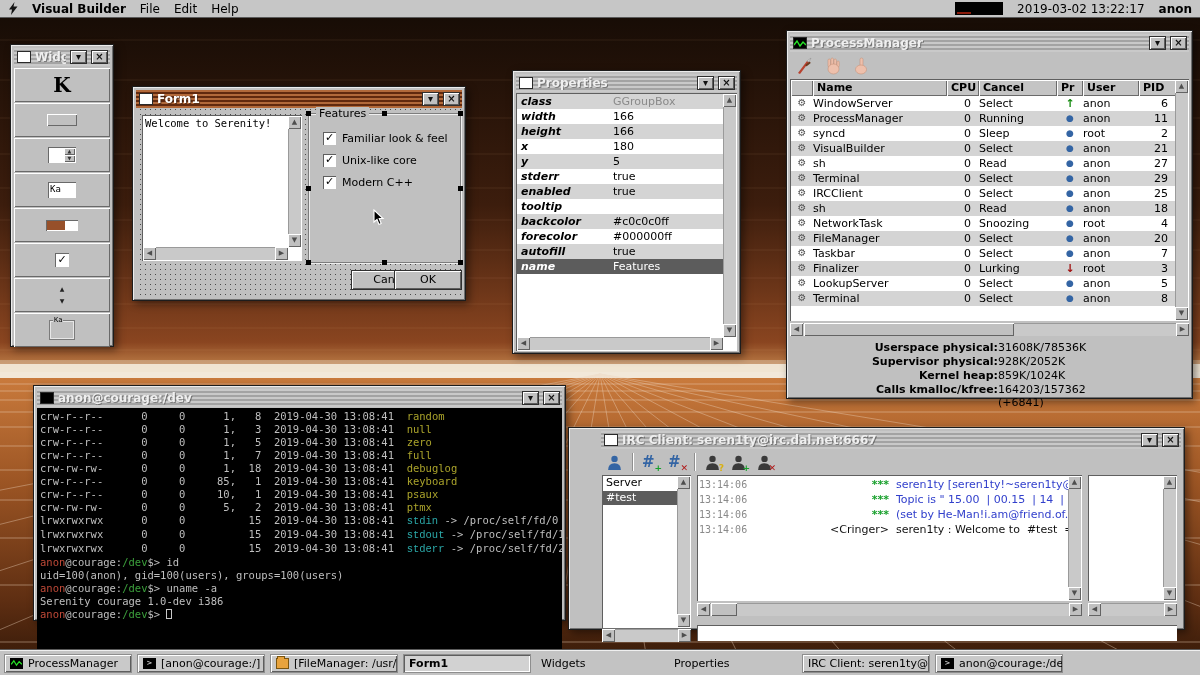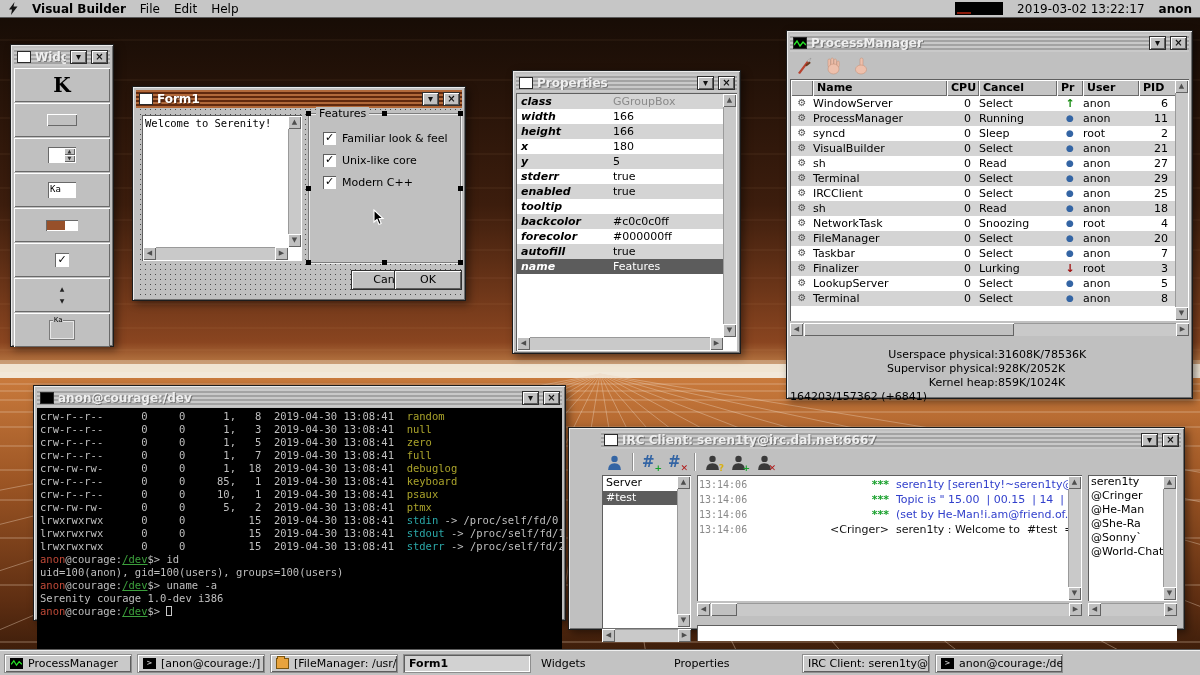--- a/index.html
+++ b/index.html
@@ -110,29 +110,29 @@
   .pm-row { display:grid; grid-template-columns:22px 134px 32px 78px 26px 56px 37px; height:15px; line-height:15px; font-size:11px; }
   .pm-row:nth-child(even) { background:#d4d4d4; }
   .pm-row .gear { text-align:center; font-size:10px; color:#555; line-height:14px; }
   .pm-row .num { text-align:right; padding-right:8px; }
   .pm-row .pr { text-align:center; font-weight:bold; }
   .pr-up { color:var(--pr_up_green); } .pr-down { color:var(--pr_down_red); }
   .pr-dot { color:var(--pr_dot_blue); font-size:9px; }
   #pm-table .vsb { right:1px; top:1px; bottom:1px; }
   #pm-hsb { position:relative; margin-top:2px; }
   #pm-stats { margin-top:3px; height:72px; display:grid; grid-template-columns:208px 118px 1fr; align-content:center; row-gap:1px; font-size:11px; }
-  #pm-stats .sl { font-weight:normal; text-align:right; }
+  #pm-stats .sl { font-weight:bold; text-align:right; }
   #pm-stats .sv { text-align:left; }
 
   
   #win-term { left:33px; top:385px; width:533px; height:236px; }
   #term-body { height:271px; background:#000; padding:2px 3px; font-family:"DejaVu Sans Mono",monospace;
                font-size:10.5px; line-height:13px; white-space:pre; color:var(--term_fg); }
-  .t-yl { color:var(--terminal_yellow); } .t-cy { color:var(--terminal_cyan); }
-  .t-rd { color:var(--terminal_red); }   .t-gr { color:var(--terminal_green);text-decoration:underline; }
+  .t-yl { color:var(--terminal_yellow); } .t-cy { color:var(--terminal_cyan);font-family:Liberation Mono, monospace; }
+  .t-rd { color:var(--terminal_red); }   .t-gr { color:var(--terminal_green); }
   .t-cursor { display:inline-block; width:6px; height:10px; border:1px solid #c8c8c8; vertical-align:-1px; }
 
   
   #win-irc { left:568px; top:427px; width:617px; height:203px; z-index:3;padding-left:32px; }
   #irc-toolbar { height:24px; display:flex; align-items:center; gap:9px; padding:0 5px; }
   .irc-tool { width:17px; height:17px; position:relative; }
   .irc-tool .badge { position:absolute; right:-3px; bottom:-2px; font-size:9px; font-weight:bold; line-height:9px; }
   .irc-tool .hash { font-size:15px; font-weight:bold; color:#3465a4; line-height:17px; }
   .tool-sep { width:1px; height:18px; background:#8f8f8f; box-shadow:1px 0 0 #fff; }
   #irc-main { position:relative; height:169px; }
@@ -617,20 +617,21 @@
   <div id="pm-stats">
       <span class="sl">Userspace physical:</span>
       <span class="sv">31608K/78536K</span>
       <span></span>
       <span class="sl">Supervisor physical:</span>
       <span class="sv">928K/2052K</span>
       <span></span>
       <span class="sl">Kernel heap:</span>
       <span class="sv">859K/1024K</span>
       <span></span>
+      <span class="sl">Calls kmalloc/kfree:</span>
       <span class="sv">164203/157362 (+6841)</span>
       <span></span>
     </div>
 </div>
 
 <div class="window" id="win-term">
   <div class="titlebar inactive">
     <span class="win-ico dark"></span>
     <span class="win-title">anon@courage:/dev</span>
     <span class="tb-btn">▾</span>
@@ -710,28 +711,20 @@
         <div class="sb-btn">▲</div>
         <div class="sb-btn bottom">▼</div>
       </div>
     </div>
     <div class="hsb" id="chat-hsb">
       <div class="sb-btn">◀</div>
       <div class="thumb" style="position:absolute;left:14px;width:26px;"></div>
       <div class="sb-btn">▶</div>
     </div>
     <div id="irc-nicks">
-      <div id="nick-items">
-          <div class="nick-item">seren1ty</div>
-          <div class="nick-item">@Cringer</div>
-          <div class="nick-item">@He-Man</div>
-          <div class="nick-item">@She-Ra</div>
-          <div class="nick-item">@Sonny`</div>
-          <div class="nick-item">@World-Chat</div>
-        </div>
       <div class="vsb">
         <div class="sb-btn">▲</div>
         <div class="sb-btn bottom">▼</div>
       </div>
     </div>
     <div class="hsb" id="nick-hsb">
       <div class="sb-btn">◀</div>
       <div class="sb-btn">▶</div>
     </div>
     <div id="irc-input"></div>

